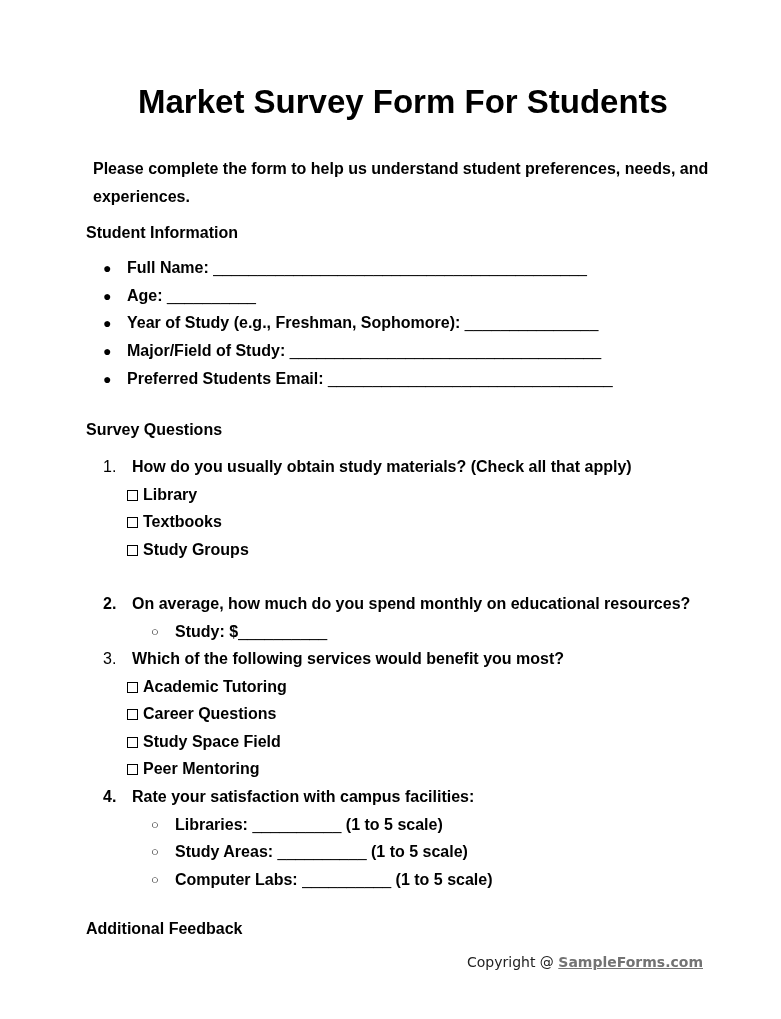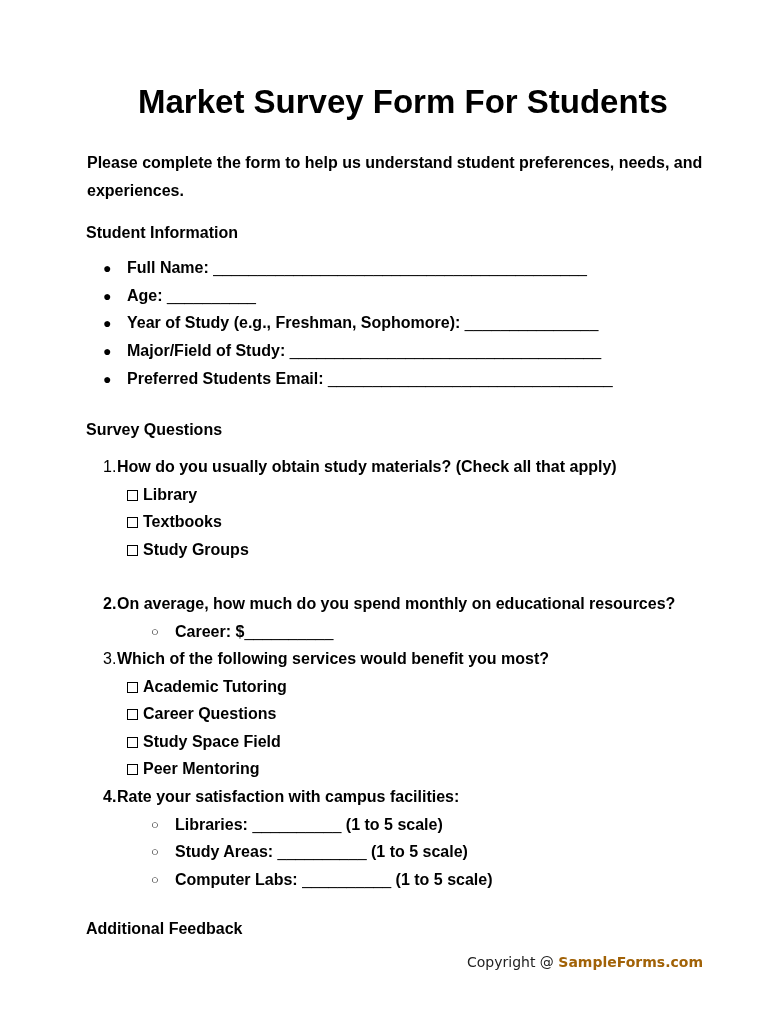--- a/index.html
+++ b/index.html
@@ -34,21 +34,21 @@
       white-space: nowrap;
     }
     .intro {
       position: absolute;
       left: 0;
       top: 141px;
       width: 624px;
       font-size: 16px;
       font-weight: bold;
       line-height: 27.5px;
-      margin: 8px;
+      margin: 14px;
     }
     .section-heading {
       position: absolute;
       left: 0;
       font-size: 16px;
       font-weight: bold;
       line-height: 20px;
       margin: 7px;
       white-space: nowrap;
     }
@@ -95,21 +95,21 @@
     }
     .q-num {
       position: absolute;
       left: 24px;
       top: 0;
       font-weight: normal;
     }
     .q-num.bold { font-weight: bold; }
     .q-text {
       position: absolute;
-      left: 38px;
+      left: 53px;
       top: 0;
       font-weight: bold;
     }
     .opt-row {
       position: relative;
       height: 27.6px;
       line-height: 20px;
       font-size: 16px;
       font-weight: bold;
       white-space: nowrap;
@@ -156,22 +156,23 @@
       position: absolute;
       right: 78px;
       top: 952px;
       font-family: "DejaVu Sans", sans-serif;
       font-size: 14px;
       line-height: 20px;
       color: #222222;
       white-space: nowrap;
     }
     .footer a {
-      color: #a16207;
-      font-weight: bold;
+      color: #737373;
+      font-weight: bold;
+      text-decoration: underline;
     }
   </style>
 </head>
 <body>
 
 <div class="page">
 
   <h1 class="title">Market Survey Form For Students</h1>
 
   <p class="intro">Please complete the form to help us understand student preferences, needs, and experiences.</p>
@@ -224,21 +225,21 @@
     </div>
   </div>
 
   <div class="q-block q2">
     <div class="q-row">
       <span class="q-num bold">2.</span>
       <span class="q-text">On average, how much do you spend monthly on educational resources?</span>
     </div>
     <div class="sub-row">
       <span class="circle-bullet">○</span>
-      <span>Career: $</span><span class="blank">__________</span>
+      <span>Study: $</span><span class="blank">__________</span>
     </div>
   </div>
 
   <div class="q-block q3">
     <div class="q-row">
       <span class="q-num">3.</span>
       <span class="q-text">Which of the following services would benefit you most?</span>
     </div>
     <div class="opt-row">
       <span class="checkbox"></span><span>Academic Tutoring</span>

